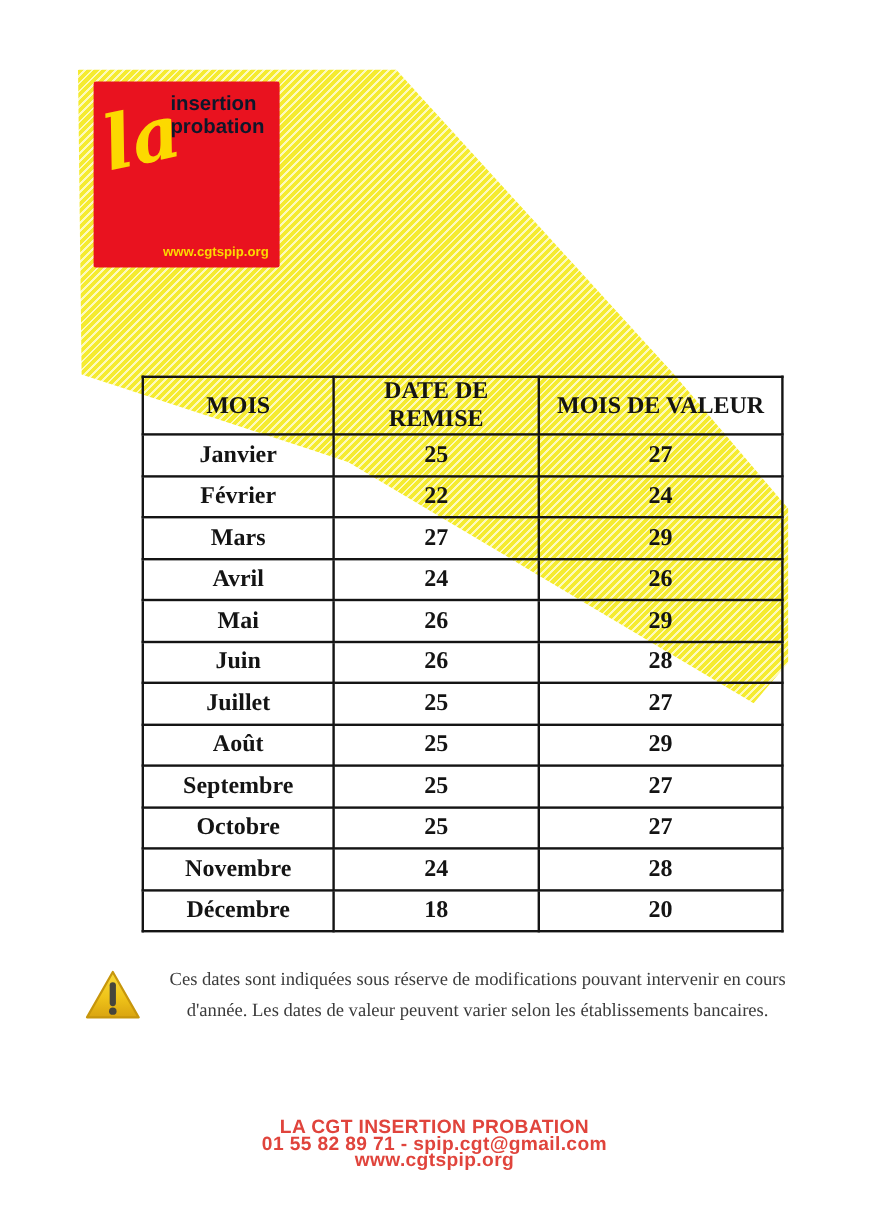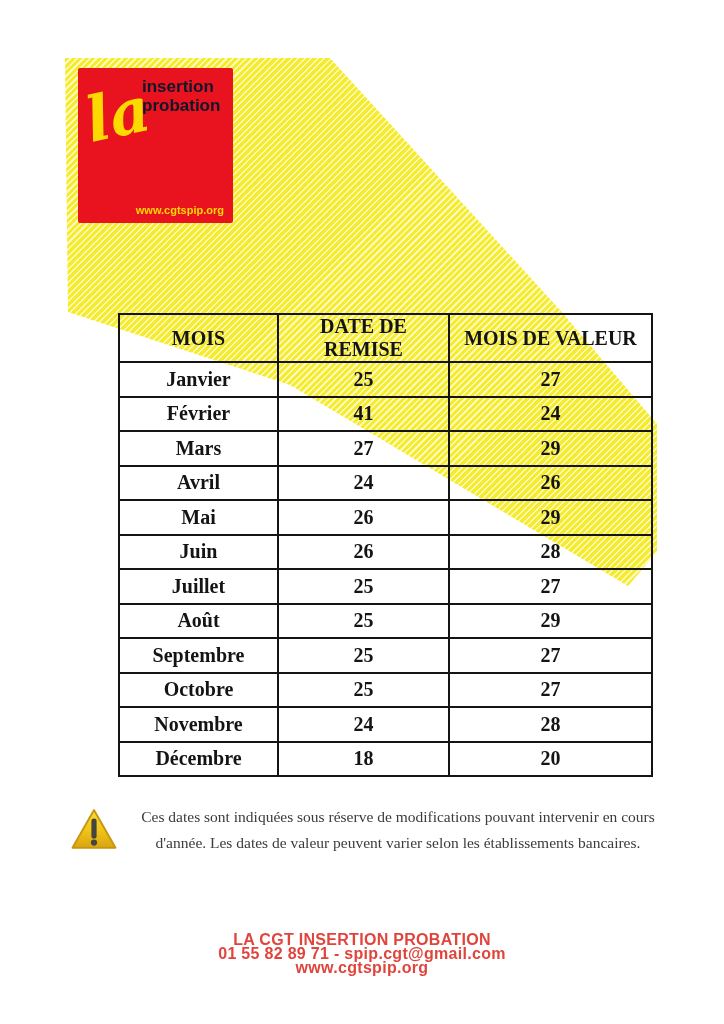--- a/index.html
+++ b/index.html
@@ -111,21 +111,21 @@
       </tr>
     </thead>
     <tbody>
       <tr>
         <td>Janvier</td>
         <td>25</td>
         <td>27</td>
       </tr>
       <tr>
         <td>Février</td>
-        <td>41</td>
+        <td>22</td>
         <td>24</td>
       </tr>
       <tr>
         <td>Mars</td>
         <td>27</td>
         <td>29</td>
       </tr>
       <tr>
         <td>Avril</td>
         <td>24</td>

